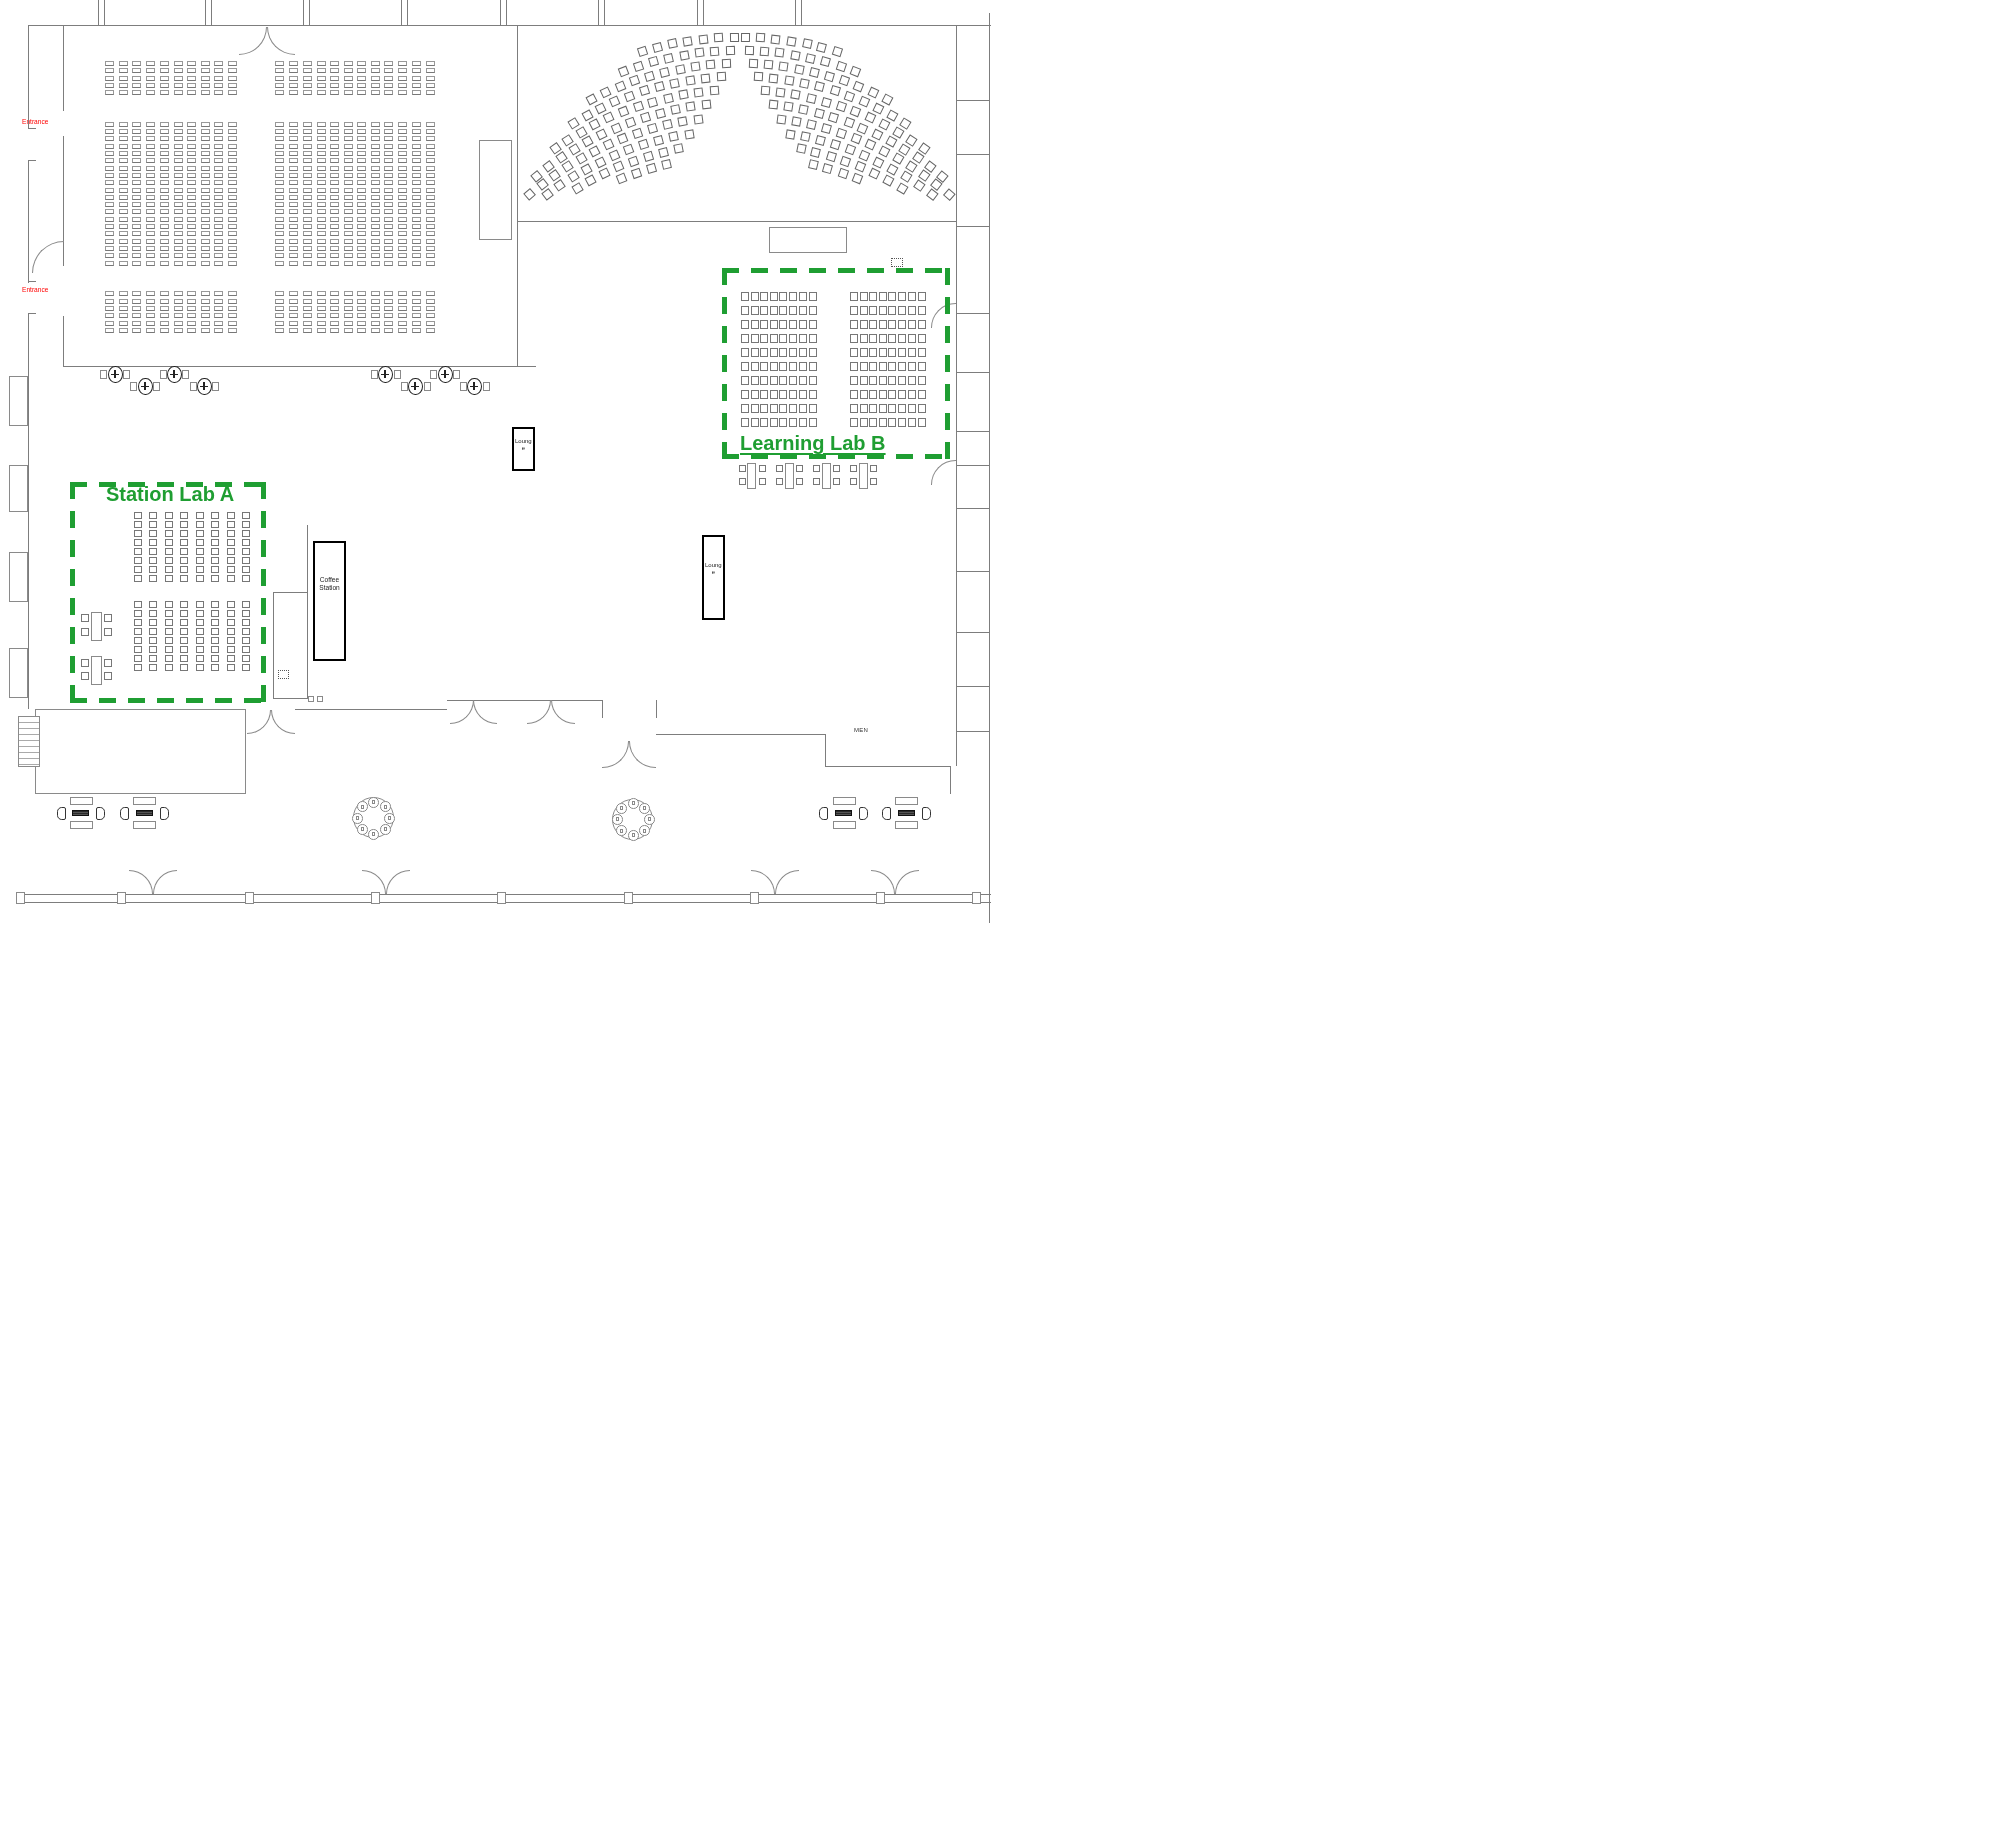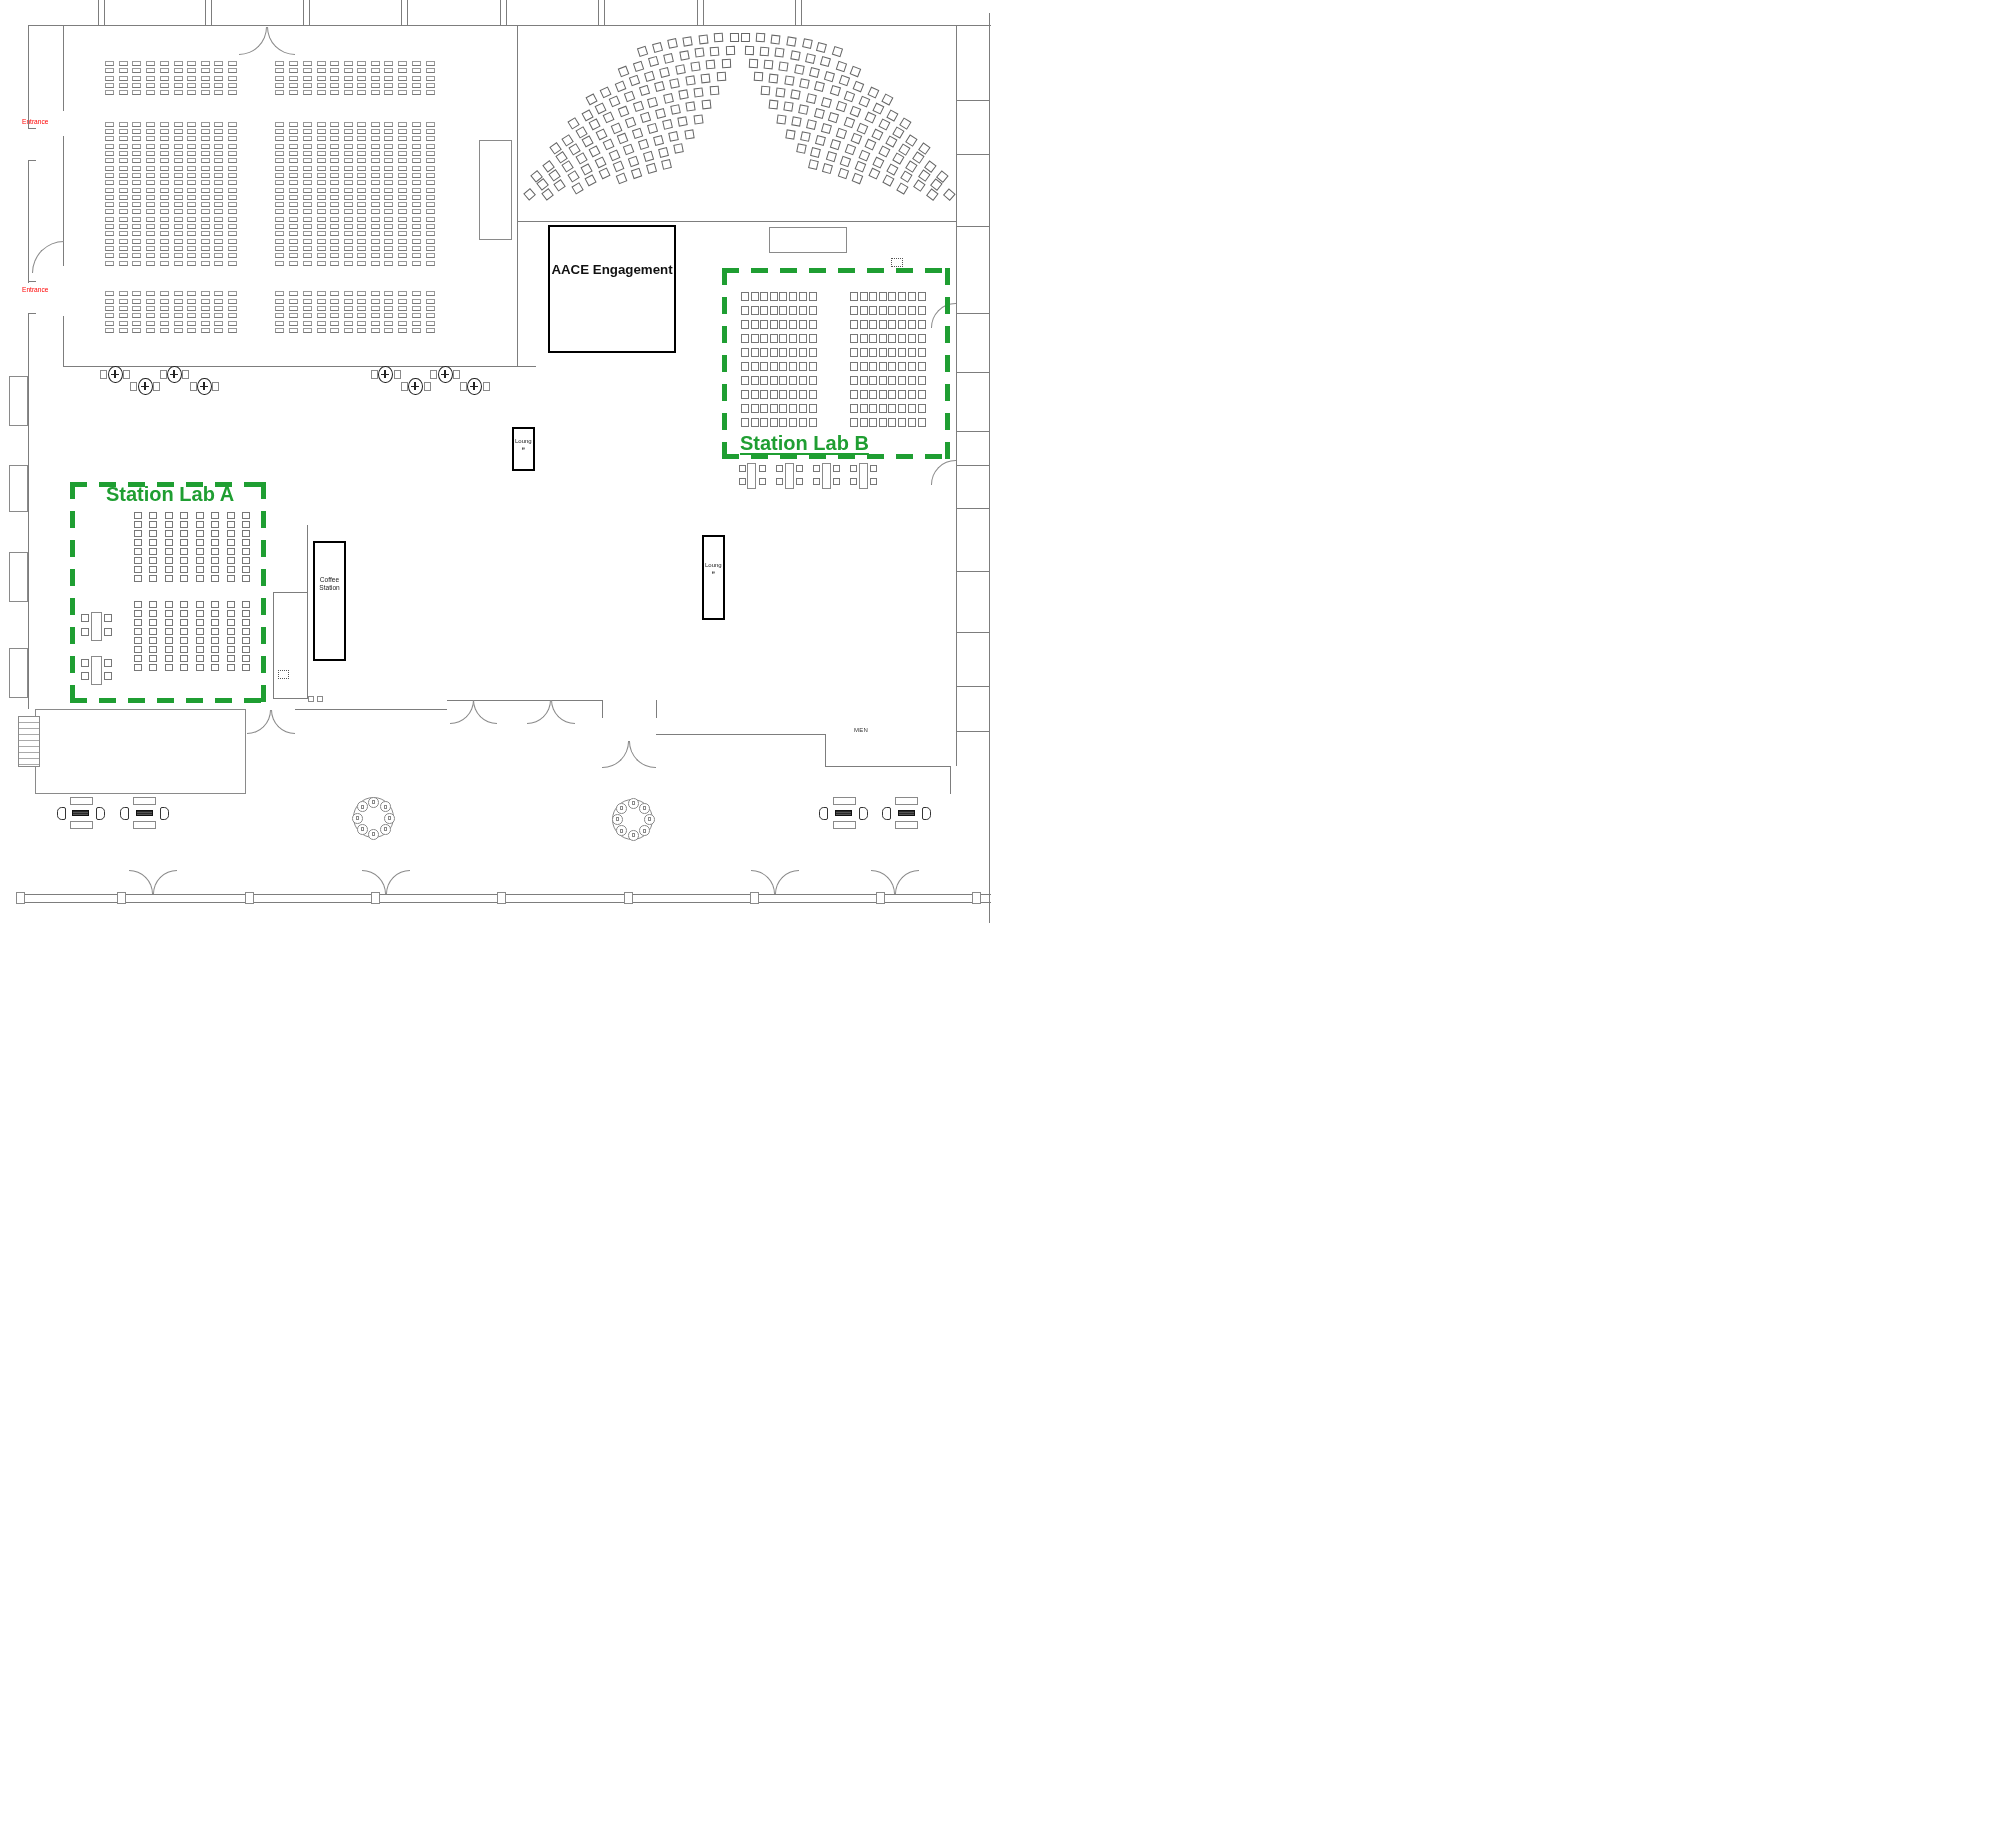--- a/index.html
+++ b/index.html
@@ -44,37 +44,34 @@
 <body>
 
 <div id="plan">
 
   <div class="lbl-red" id="entrance1">Entrance</div>
   <div class="lbl-red" id="entrance2">Entrance</div>
 
   <div class="box" id="stage-box"></div>
   <div class="box" id="head-table"></div>
 
-  <div class="box" id="aace-box">
-    <div id="aace-label">AACE Engagement</div>
-  </div>
 
   <div class="box" id="coffee-box">
     <div id="coffee-label">Coffee Station</div>
   </div>
 
   <div class="box lounge-box" id="lounge1-box">
     <div class="lounge-label">Lounge</div>
   </div>
   <div class="box lounge-box" id="lounge2-box">
     <div class="lounge-label">Lounge</div>
   </div>
 
   <div class="lbl-green" id="lab-a-label">Station Lab A</div>
-  <div class="lbl-green" id="lab-b-label">Station Lab B</div>
+  <div class="lbl-green" id="lab-b-label">Learning Lab B</div>
 
   <div class="lbl-small" id="women-label">WOMEN</div>
   <div class="lbl-small" id="men-label">MEN</div>
 
 <div class="wall" style="left: 28px; top: 25px; width: 963px; height: 1.3px;"></div>
     <div class="wall" style="left: 28px; top: 25px; width: 1.3px; height: 104px;"></div>
     <div class="wall" style="left: 28px; top: 160px; width: 1.3px; height: 123px;"></div>
     <div class="wall" style="left: 28px; top: 313px; width: 1.3px; height: 396px;"></div>
     <div class="wall" style="left: 28px; top: 128px; width: 8px; height: 0.7px;"></div>
     <div class="wall" style="left: 28px; top: 160px; width: 8px; height: 0.7px;"></div>

